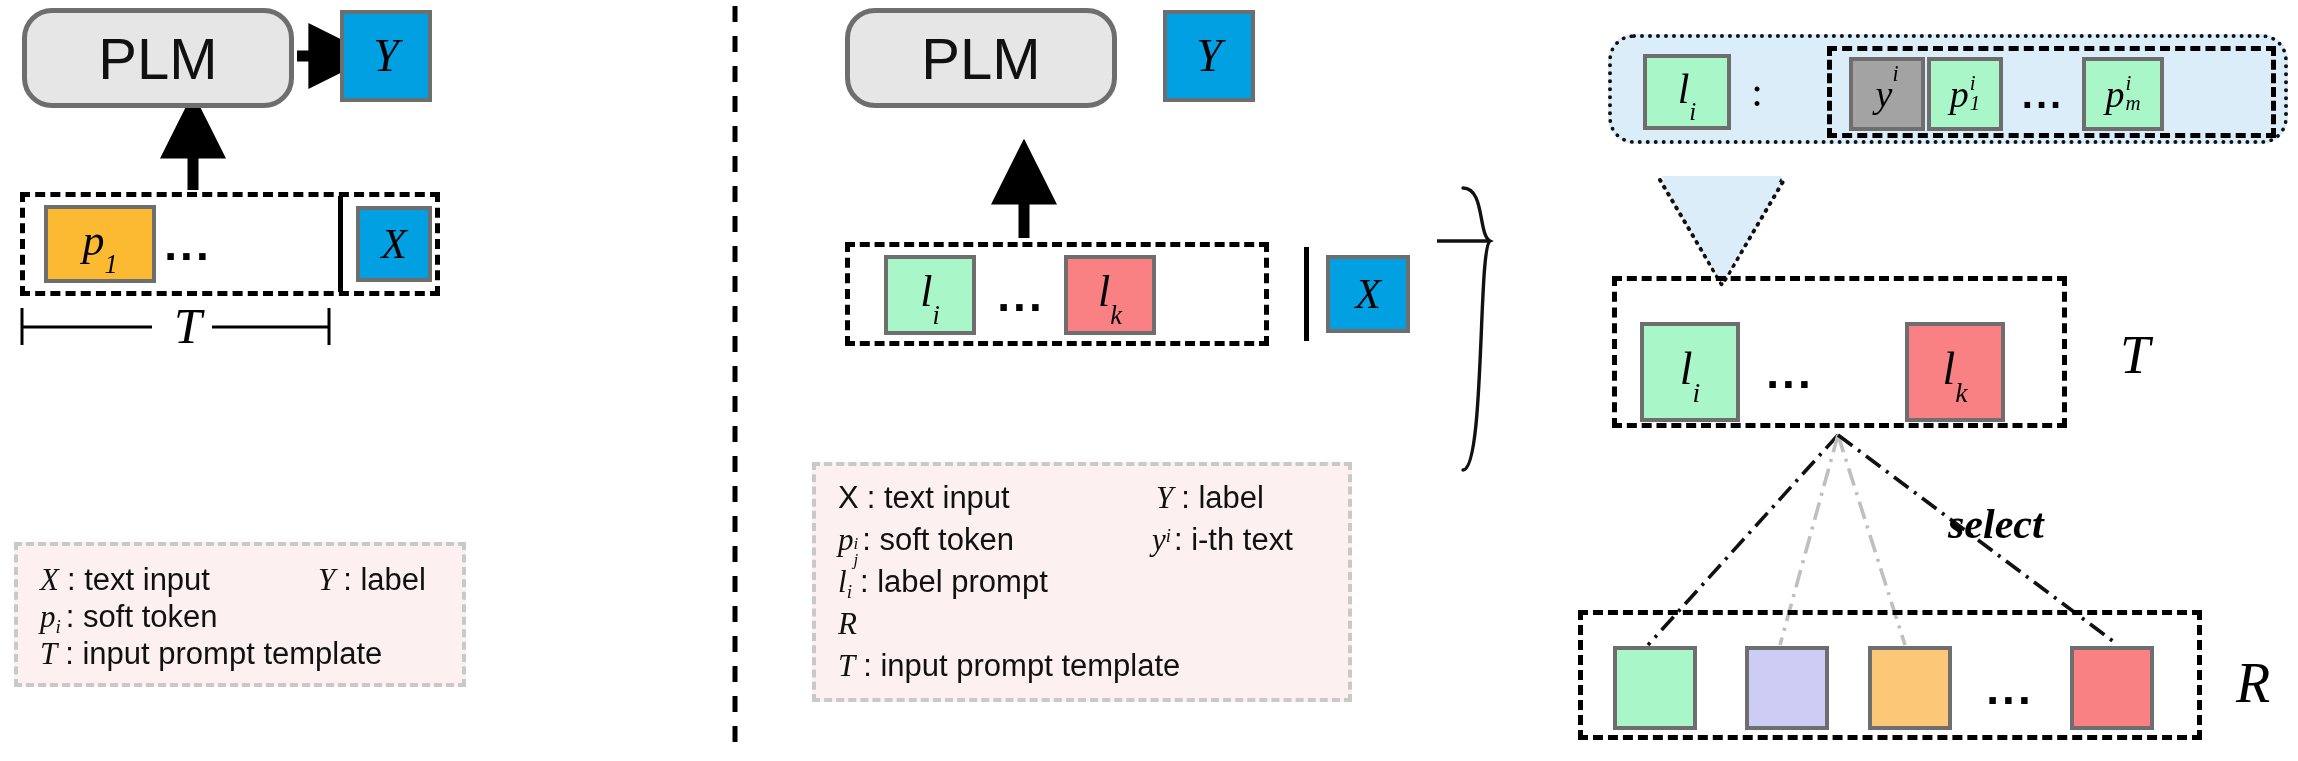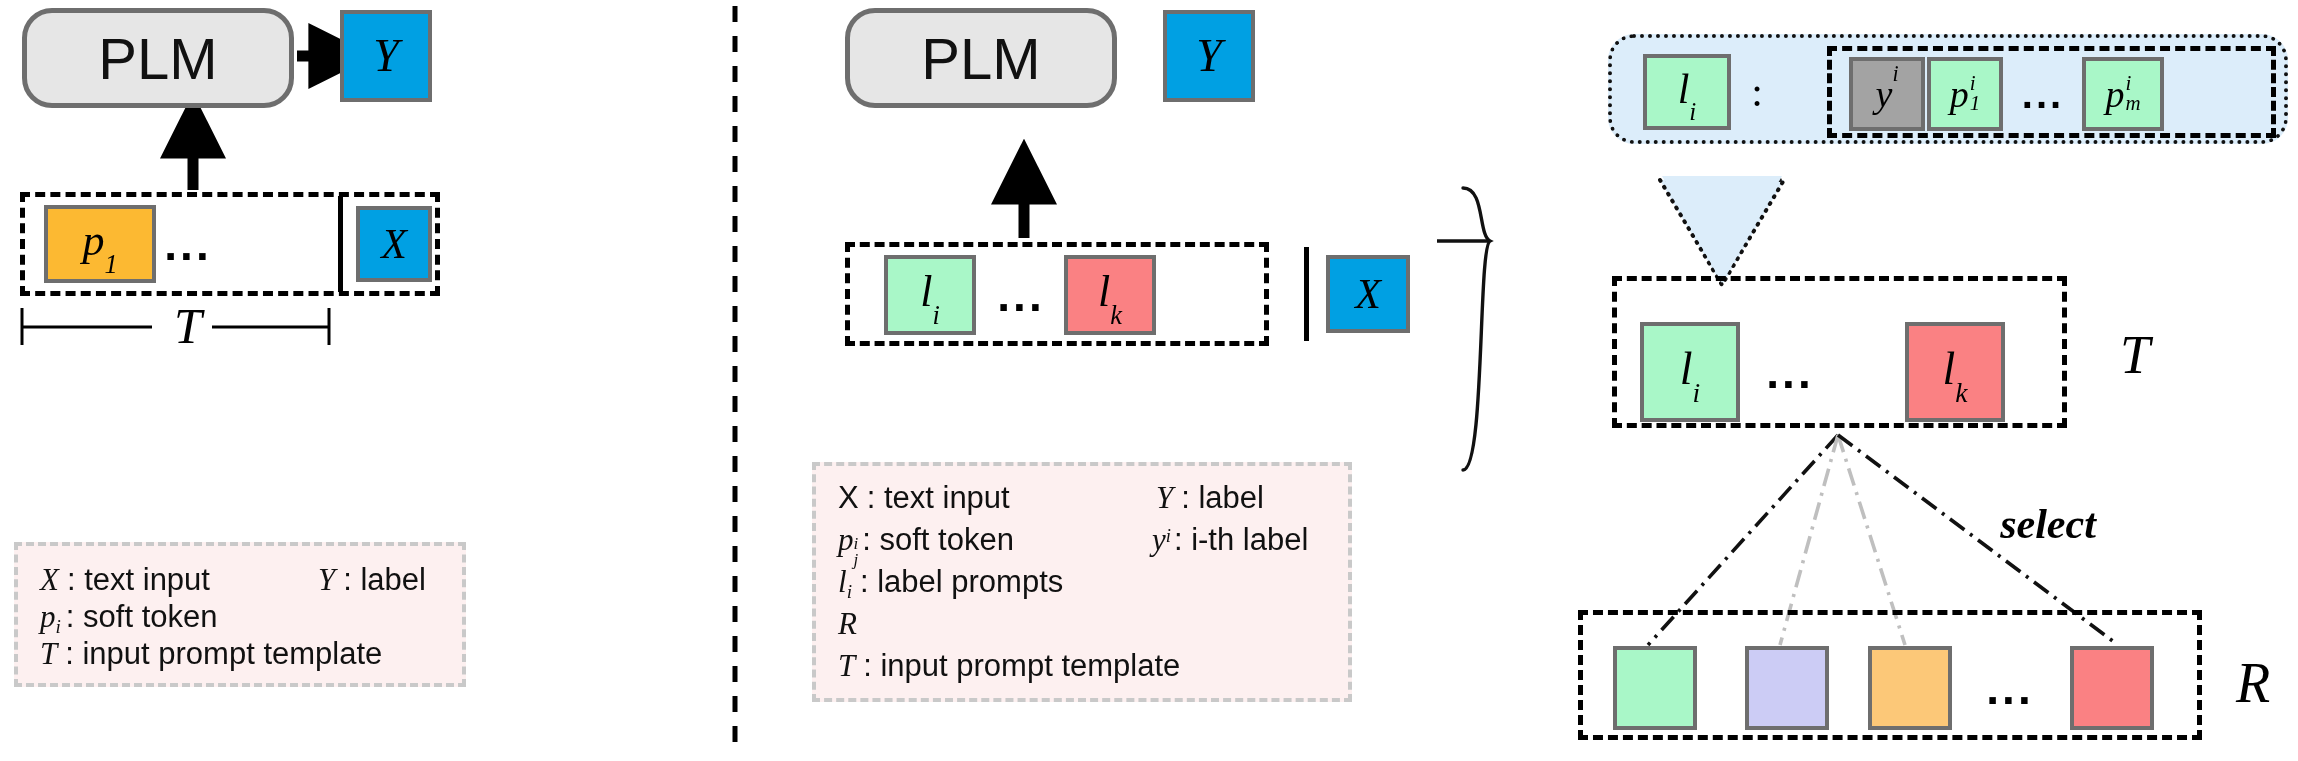--- a/index.html
+++ b/index.html
@@ -169,38 +169,38 @@
       <span class="mi">p</span>
         <span class="stack" style="transform:translateY(-1px);">
         <span class="mi">i</span>
         <span class="mi">j</span>
       </span>
       <span style="margin-left:4px;">: soft token</span>
     </div>
     <div class="row" style="height:42px;">
       <span class="mi">l</span>
         <span class="msub">i</span>
-      <span style="margin-left:8px;">: label prompts</span>
+      <span style="margin-left:8px;">: label prompt</span>
     </div>
     <div class="row" style="height:42px;">
       <span class="mi">R</span>
     </div>
     <div class="row" style="height:42px;">
       <span class="calT">T</span>
       <span style="margin-left:8px;">: input prompt template</span>
     </div>
 
     <div class="row" style="position:absolute;left:340px;top:14px;height:42px;">
       <span class="mi">Y</span>
       <span style="margin-left:8px;">: label</span>
     </div>
     <div class="row" style="position:absolute;left:336px;top:56px;height:42px;">
       <span class="mi">y</span>
         <span class="msup">i</span>
-      <span style="margin-left:3px;">: i-th label</span>
+      <span style="margin-left:3px;">: i-th text</span>
     </div>
   </div>
 
   <div class="abs bubble" style="left:1608px;top:34px;width:680px;height:110px;"></div>
 
   <div class="abs tok" style="left:1643px;top:54px;width:88px;height:76px;background:#a9f7c8;font-size:42px;">
     <span>
       <span>l</span><span class="sub">i</span>
     </span>
   </div>
@@ -248,21 +248,21 @@
   <div class="abs dots" style="left:1750px;top:322px;width:80px;height:100px;">...</div>
 
   <div class="abs tok" style="left:1905px;top:322px;width:100px;height:100px;background:#fa8183;font-size:46px;">
     <span>
       <span>l</span><span class="sub">k</span>
     </span>
   </div>
 
   <div class="abs bigT" style="left:2100px;top:320px;width:70px;height:70px;text-align:center;line-height:70px;">T</div>
 
-  <div class="abs selectlbl" style="left:1948px;top:500px;width:200px;height:52px;text-align:center;">select</div>
+  <div class="abs selectlbl" style="left:1948px;top:500px;width:200px;height:52px;">select</div>
 
   <div class="abs dashbox" style="left:1578px;top:610px;width:624px;height:130px;"></div>
 
   <div class="abs tok" style="left:1613px;top:646px;width:84px;height:84px;background:#a9f7c8;"></div>
   <div class="abs tok" style="left:1745px;top:646px;width:84px;height:84px;background:#ccccf5;"></div>
   <div class="abs tok" style="left:1868px;top:646px;width:84px;height:84px;background:#fcc878;"></div>
   <div class="abs dots" style="left:1965px;top:646px;width:90px;height:84px;">...</div>
   <div class="abs tok" style="left:2070px;top:646px;width:84px;height:84px;background:#fa8183;"></div>
 
   <div class="abs bigR" style="left:2218px;top:648px;width:70px;height:70px;text-align:center;line-height:70px;">R</div>

